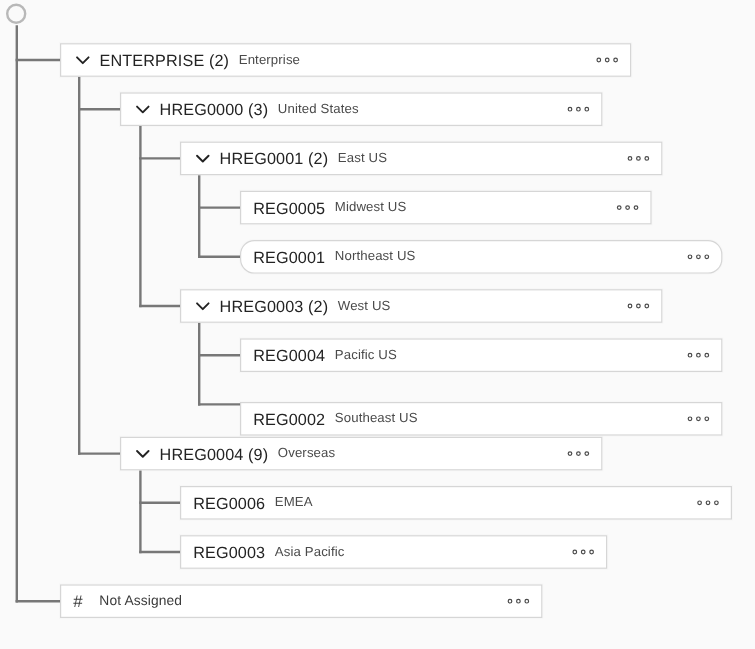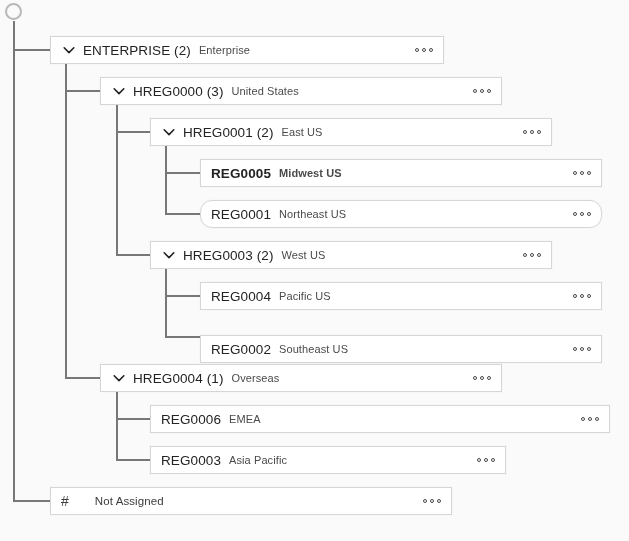--- a/index.html
+++ b/index.html
@@ -83,21 +83,21 @@
 
   .node-subtitle {
     font-size: 11px;
     color: #4a4a4a;
     white-space: nowrap;
     margin-left: 8px;
     letter-spacing: 0.1px;
   }
 
   .node-subtitle.only {
-    margin-left: 16px;
+    margin-left: 4px;
     font-size: 11.5px;
     color: #3c3c3c;
   }
 
   .spacer {
     flex: 1 1 auto;
     min-width: 10px;
   }
 
   .menu-dots {
@@ -150,21 +150,21 @@
 
       <line x1="117" y1="392" x2="117" y2="460"></line>
       <line x1="117" y1="419" x2="150" y2="419"></line>
       <line x1="117" y1="460" x2="150" y2="460"></line>
     </g>
   </svg>
 
   <div class="root-circle" style="left:5px; top:3px;"></div>
 
   <div id="nodes-host">
-      <div class="node" style="left: 50px; top: 36px; width: 394px; justify-content: space-between;">
+      <div class="node" style="left: 50px; top: 36px; width: 476px; justify-content: space-between;">
         <svg class="chevron" viewBox="0 0 16 16">
           <path d="M3.2 5.8 L8 10.6 L12.8 5.8" fill="none" stroke="#232323" stroke-width="1.6" stroke-linecap="round" stroke-linejoin="round"></path>
         </svg>
         <span class="node-title">ENTERPRISE (2)</span>
         <span class="node-subtitle">Enterprise</span>
         <span class="spacer"></span>
         <span class="menu-dots">
           <i></i>
           <i></i>
           <i></i>
@@ -189,21 +189,21 @@
         </svg>
         <span class="node-title">HREG0001 (2)</span>
         <span class="node-subtitle">East US</span>
         <span class="spacer"></span>
         <span class="menu-dots">
           <i></i>
           <i></i>
           <i></i>
         </span>
       </div>
-      <div class="node" style="left: 200px; top: 159px; width: 402px; font-weight: bold;">
+      <div class="node" style="left: 200px; top: 159px; width: 343px;">
         <span class="node-title">REG0005</span>
         <span class="node-subtitle">Midwest US</span>
         <span class="spacer"></span>
         <span class="menu-dots">
           <i></i>
           <i></i>
           <i></i>
         </span>
       </div>
       <div class="node" style="left: 200px; top: 200px; width: 402px; border-radius: 12px;">
@@ -246,21 +246,21 @@
         <span class="menu-dots">
           <i></i>
           <i></i>
           <i></i>
         </span>
       </div>
       <div class="node" style="left: 100px; top: 364px; width: 402px;">
         <svg class="chevron" viewBox="0 0 16 16">
           <path d="M3.2 5.8 L8 10.6 L12.8 5.8" fill="none" stroke="#232323" stroke-width="1.6" stroke-linecap="round" stroke-linejoin="round"></path>
         </svg>
-        <span class="node-title">HREG0004 (1)</span>
+        <span class="node-title">HREG0004 (9)</span>
         <span class="node-subtitle">Overseas</span>
         <span class="spacer"></span>
         <span class="menu-dots">
           <i></i>
           <i></i>
           <i></i>
         </span>
       </div>
       <div class="node" style="left: 150px; top: 405px; width: 460px;">
         <span class="node-title">REG0006</span>

